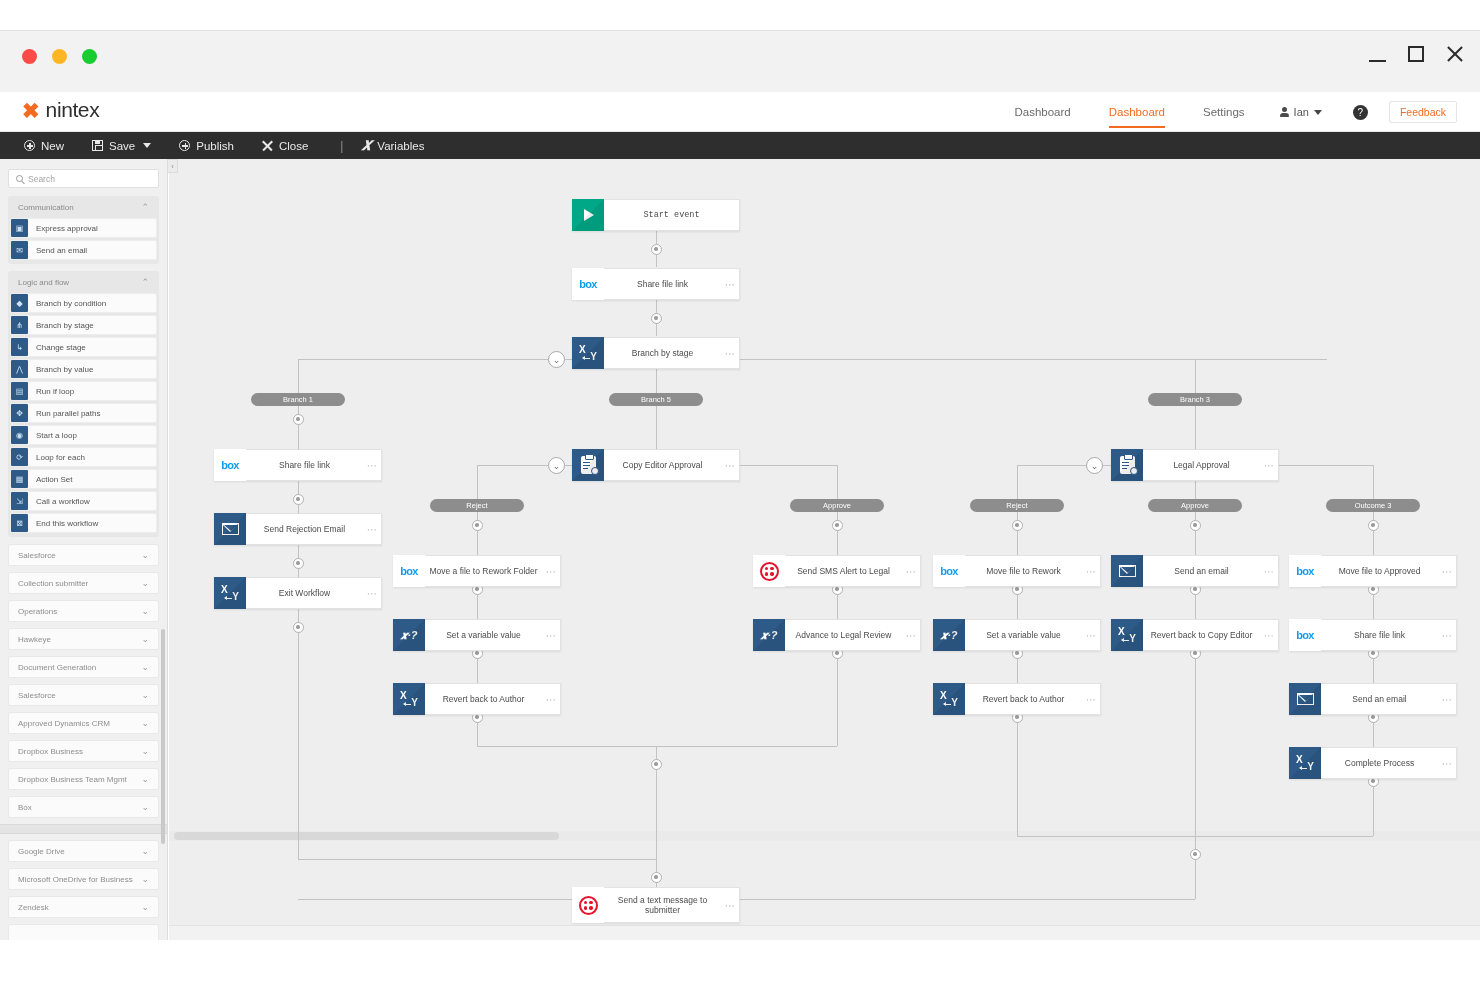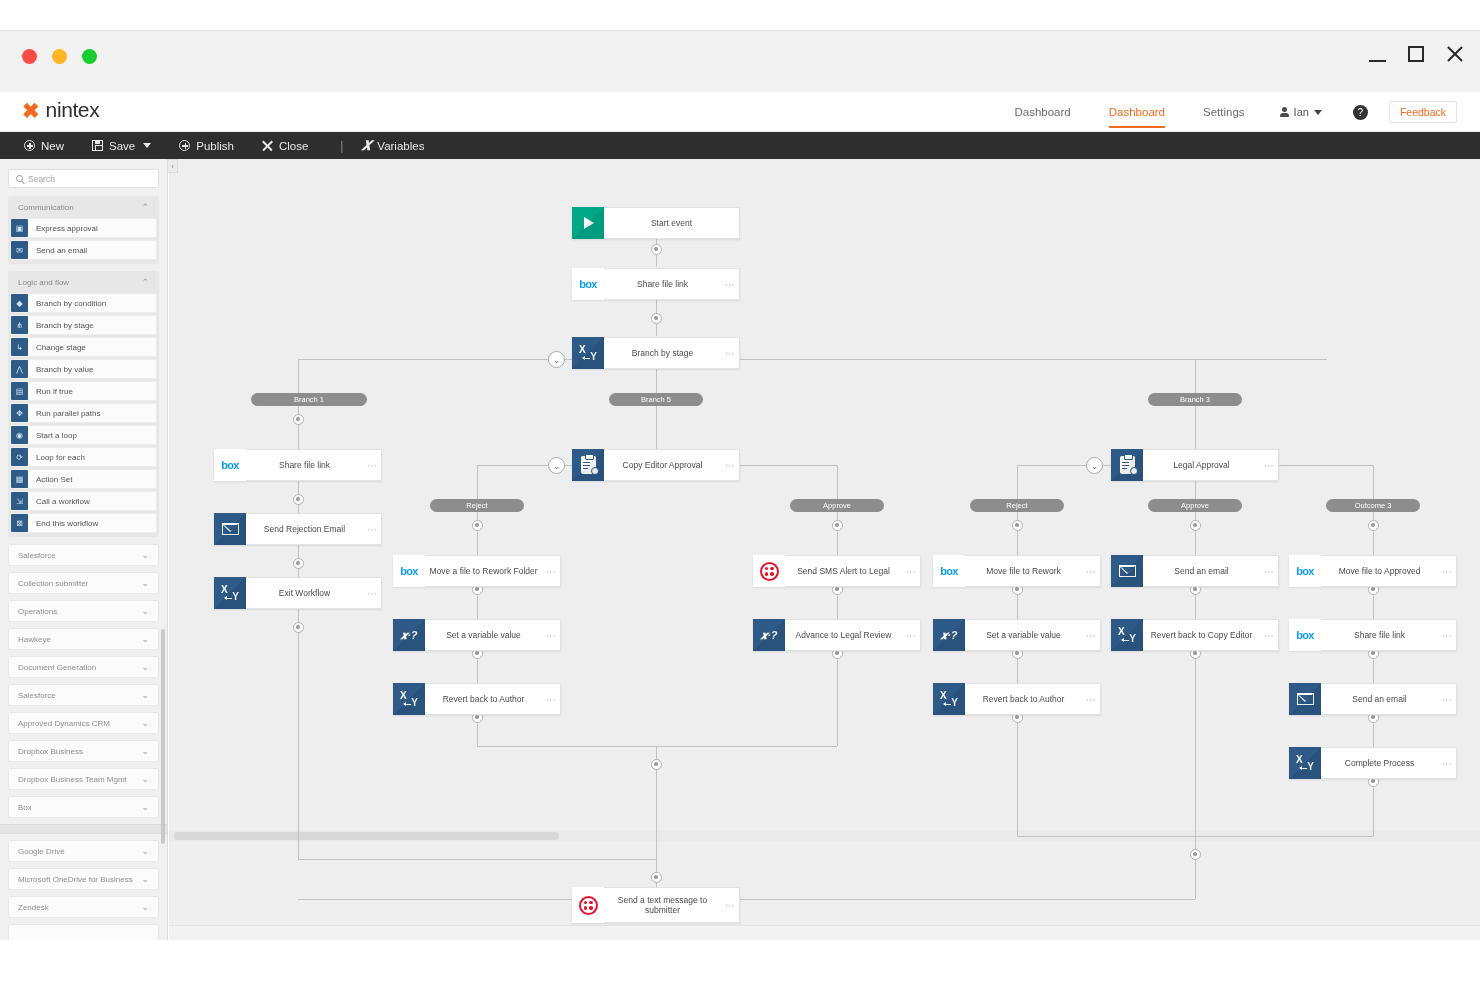--- a/index.html
+++ b/index.html
@@ -317,21 +317,21 @@
       <div class="act">
         <span class="act-ico">↳</span>
         <span class="act-label">Change stage</span>
       </div>
       <div class="act">
         <span class="act-ico">⋀</span>
         <span class="act-label">Branch by value</span>
       </div>
       <div class="act">
         <span class="act-ico">▤</span>
-        <span class="act-label">Run if true</span>
+        <span class="act-label">Run if loop</span>
       </div>
       <div class="act">
         <span class="act-ico">✥</span>
         <span class="act-label">Run parallel paths</span>
       </div>
       <div class="act">
         <span class="act-ico">◉</span>
         <span class="act-label">Start a loop</span>
       </div>
       <div class="act">
@@ -498,34 +498,34 @@
     <div class="dot" style="left:1021px; top:361px;"></div>
     <div class="dot" style="left:1021px; top:425px;"></div>
     <div class="dot" style="left:1021px; top:489px;"></div>
     <div class="dot" style="left:1199px; top:361px;"></div>
     <div class="dot" style="left:1199px; top:425px;"></div>
     <div class="dot" style="left:1199px; top:489px;"></div>
     <div class="dot" style="left:1199px; top:553px;"></div>
     <div class="dot" style="left:1199px; top:617px;"></div>
     <div class="dot" style="left:1021px; top:690px;"></div>
 
-    <div class="branchpill" style="left:82px; top:234px; width:116px;">Branch 1</div>
+    <div class="branchpill" style="left:82px; top:234px; width:94px;">Branch 1</div>
     <div class="branchpill" style="left:440px; top:234px; width:94px;">Branch 5</div>
     <div class="branchpill" style="left:979px; top:234px; width:94px;">Branch 3</div>
     <div class="branchpill" style="left:261px; top:340px; width:94px;">Reject</div>
     <div class="branchpill" style="left:621px; top:340px; width:94px;">Approve</div>
     <div class="branchpill" style="left:801px; top:340px; width:94px;">Reject</div>
     <div class="branchpill" style="left:979px; top:340px; width:94px;">Approve</div>
     <div class="branchpill" style="left:1157px; top:340px; width:94px;">Outcome 3</div>
 
     <div class="collapser" style="left:379px; top:192px;">⌄</div>
     <div class="collapser" style="left:379px; top:298px;">⌄</div>
     <div class="collapser" style="left:917px; top:298px;">⌄</div>
 
-    <div class="node" style="left:403px; top:48px; width:168px;">
+    <div class="node" style="left:403px; top:40px; width:168px;font-family:Liberation Mono, monospace;">
       <span class="n-ico green">
           <span class="play"></span>
           <span class="shadow"></span>
         </span>
       <span class="n-label">Start event</span>
     </div>
 
     <div class="node" style="left:403px; top:109px; width:168px;">
       <span class="n-ico white">
           <span class="boxlogo">box</span>

